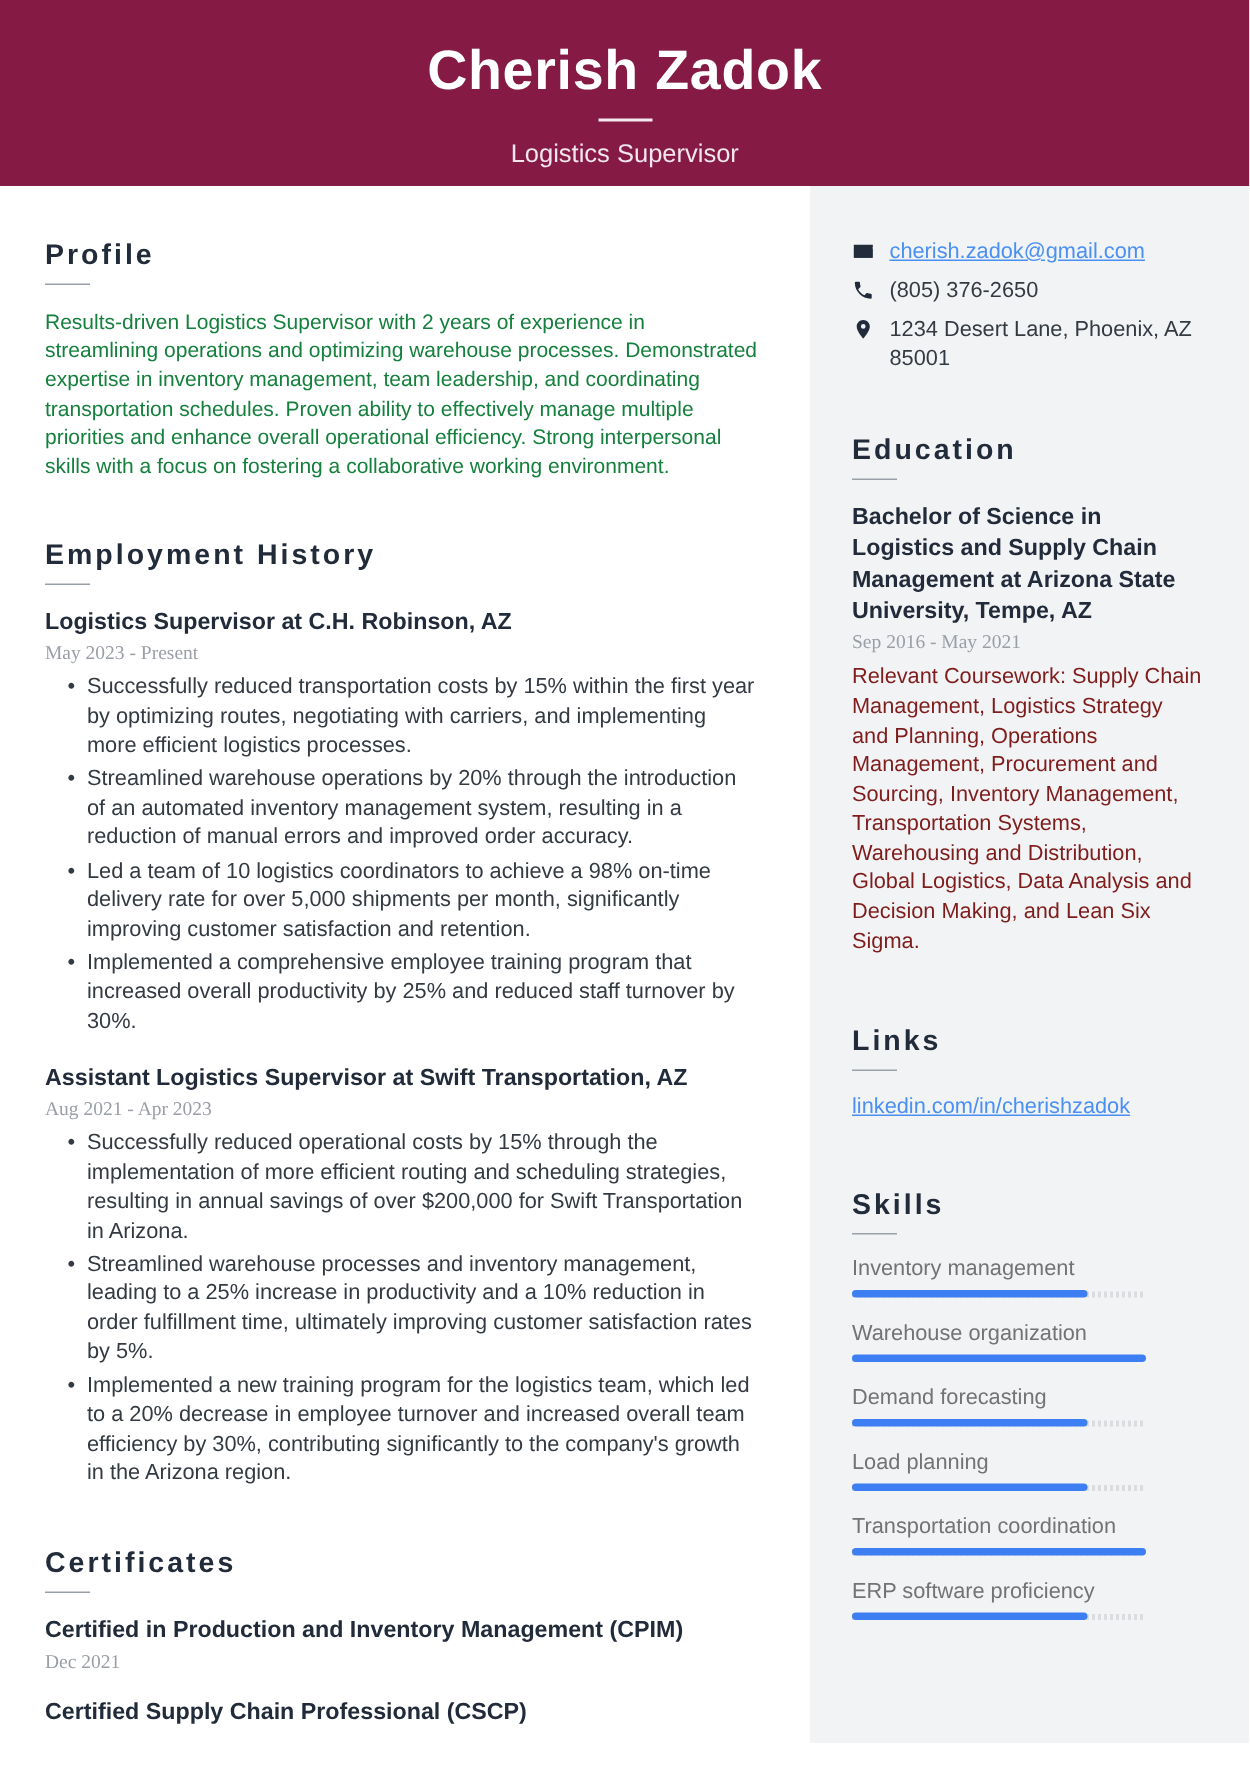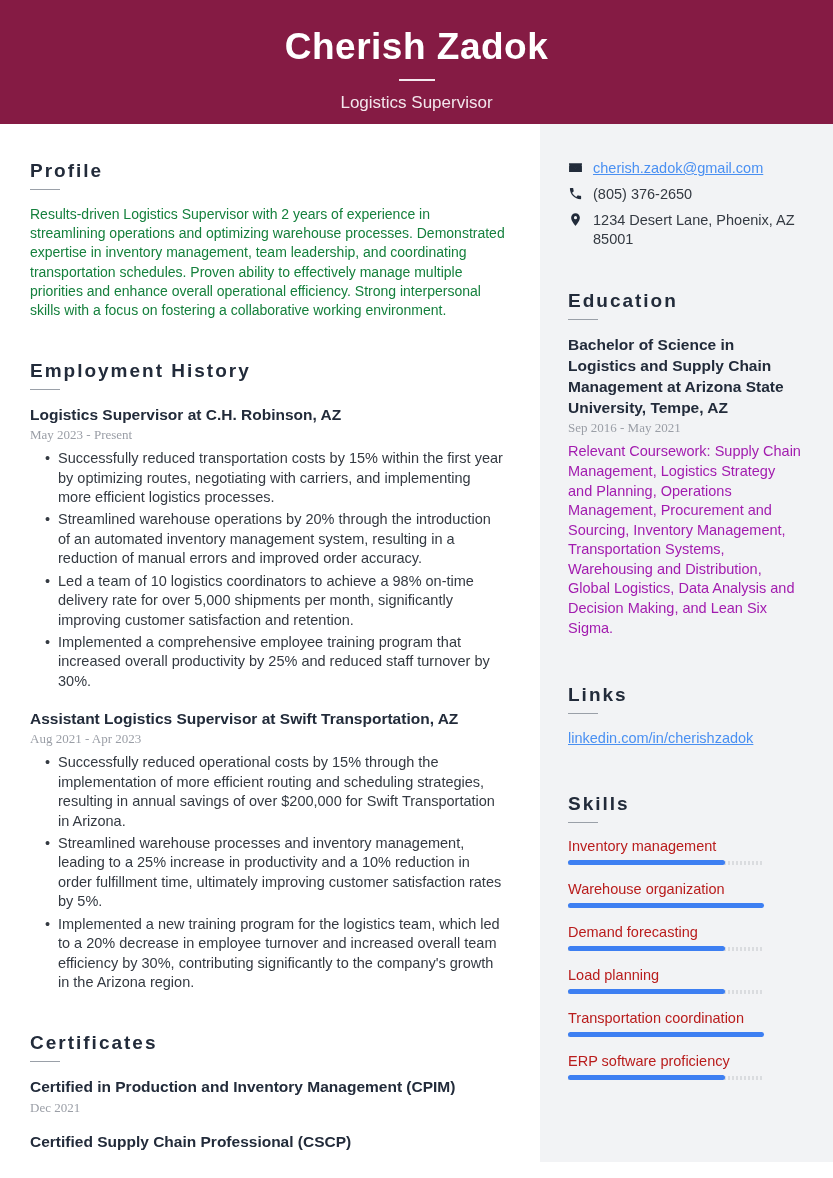--- a/index.html
+++ b/index.html
@@ -121,27 +121,27 @@
   }
   .sb-degree {
     font-size: 15.5px;
     font-weight: 700;
     color: #222b3a;
     line-height: 1.34;
   }
   .sb-text {
     font-size: 14.5px;
     line-height: 1.35;
-    color: #a21caf;
+    color: #7f1d1d;
   }
   
   .skill-item { margin-bottom: 16px; }
   .skill-label {
     font-size: 14.5px;
-    color: #b91c1c;
+    color: #737373;
     margin-bottom: 7px;
   }
   .skill-track {
     width: 196px;
     height: 4px;
     background-image: repeating-linear-gradient(90deg, #dadcdf 0 2px, transparent 2px 4px);
     position: relative;
   }
   .skill-fill {
     position: absolute;

